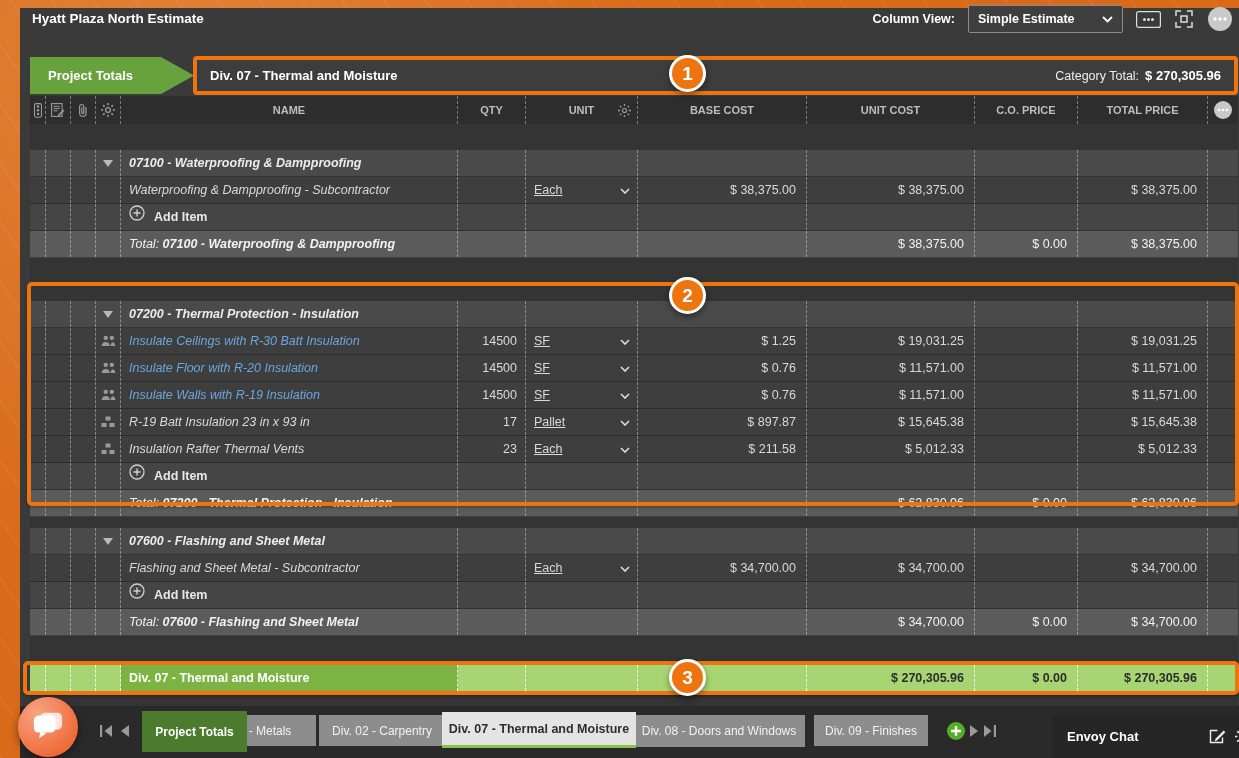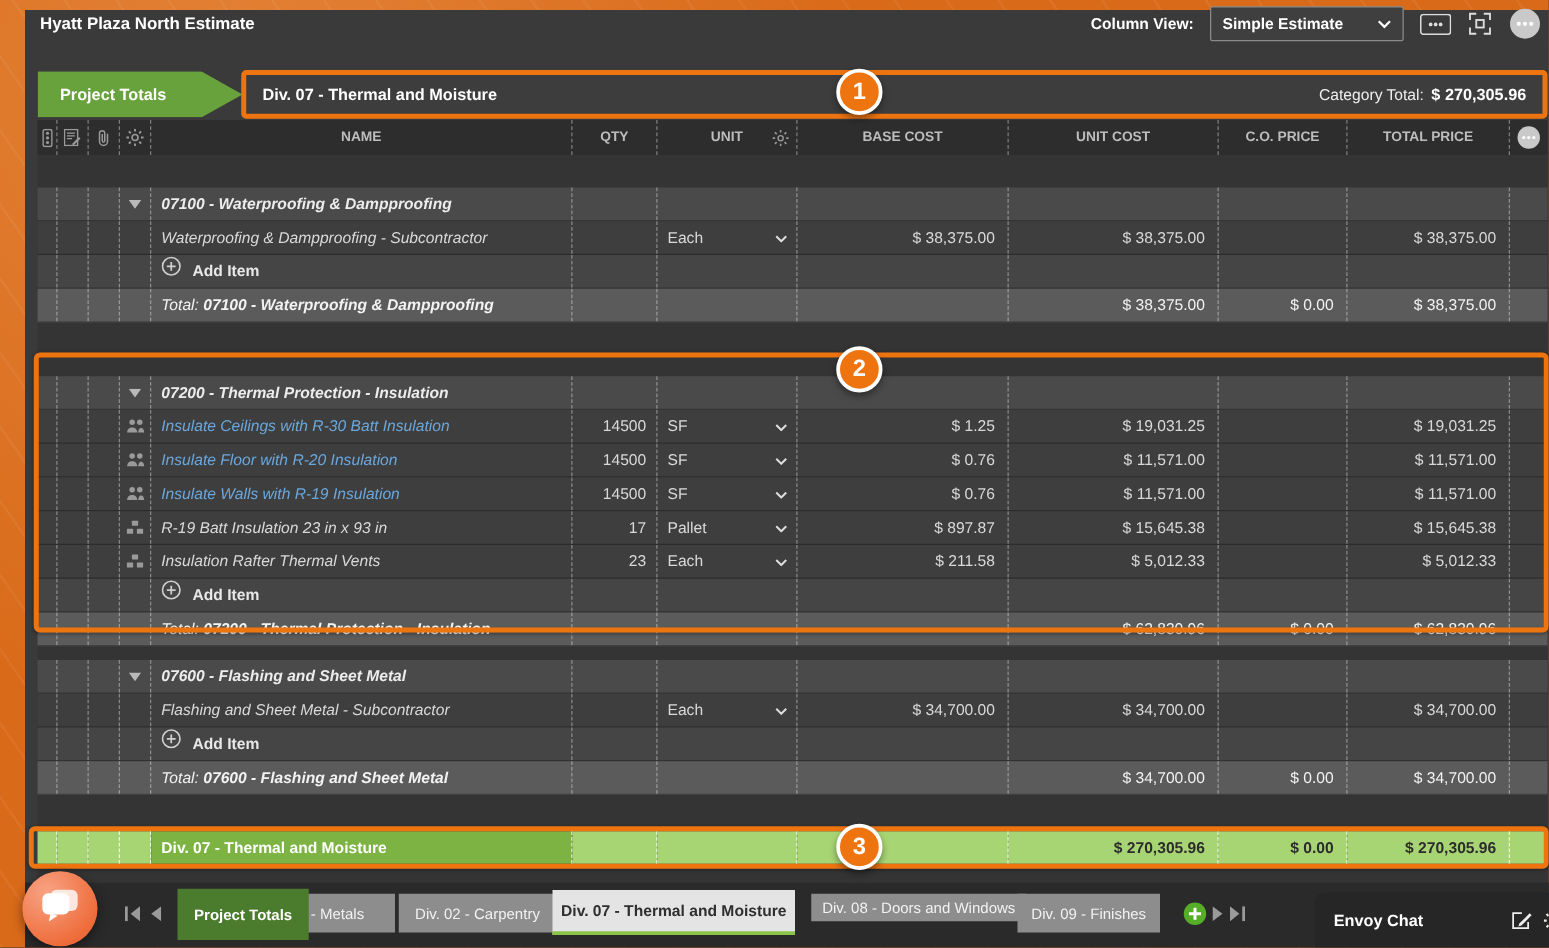--- a/index.html
+++ b/index.html
@@ -50,21 +50,21 @@
 
   .sec { left:20px; width:1208px; }
   .row { height:27px; line-height:26px; font-size:12.5px; color:#d9d9d9;
     border-bottom:1px solid rgba(0,0,0,.28); }
   .r-head  { background:#4a4a4a; color:#ececec; font-weight:bold; }
   .r-item  { background:#3e3e3e; }
   .r-add   { background:#454545; }
   .r-total { background:#5b5b5b; color:#f2f2f2; }
   .cell-name { padding-left:8px;font-style:italic; }
   .cell-qty { text-align:right; padding-right:8px; }
-  .cell-unit { display:flex; align-items:center; justify-content:space-between; padding:0 7px 0 8px; cursor:pointer; }
+  .cell-unit { display:flex; align-items:center; justify-content:space-between; padding:0 7px 0 8px; cursor:pointer;text-decoration:underline; }
   .m { text-align:right; padding-right:10px; }
   .icon-c { display:flex !important; align-items:center; justify-content:center; }
   .link { color:#6aa7dd; cursor:pointer; }
   .add-wrap { display:flex; align-items:center; gap:9px; padding-left:8px; font-weight:bold; color:#e8e8e8; cursor:pointer; }
   .tlabel b { font-weight:bold; }
 
   
   .grand { left:20px; top:665px; width:1208px; height:26px; line-height:26px; font-size:12.5px; z-index:2; }
   .grand > div { border-right:1px dashed rgba(255,255,255,.8); background:#a8d573; }
   .grand .gname { background:#7cb342; color:#fff; font-weight:bold; padding-left:8px; }
@@ -81,21 +81,21 @@
 
   
   .tabbar { left:10px; top:706px; width:1221px; height:52px; background:#2a2a2a; }
   .tab { position:absolute; color:#f2f2f2; font-size:12px; display:flex; align-items:center;
     justify-content:center; background:#8d8d8d; cursor:pointer; }
   .tab-pt { left:132px; top:711px; width:105px; height:41px; background:#4b7b2d; color:#fff; z-index:3; font-weight:bold; }
   .tab-metals { left:214px; top:715px; width:92px; height:31px; z-index:1; }
   .tab-d06 { left:309px; top:715px; width:126px; height:31px; z-index:1; }
   .tab-d07 { left:432px; top:712px; width:194px; height:36px; background:#e4e4e4; color:#2e2e2e;
     font-weight:bold; border-bottom:3px solid #8bc34a; z-index:2; font-size:12.5px; }
-  .tab-d08 { left:639px; top:715px; width:172px; height:22px; }
+  .tab-d08 { left:623px; top:715px; width:172px; height:32px; }
   .tab-d09 { left:804px; top:715px; width:114px; height:31px; }
   .navbtn { position:absolute; cursor:pointer; display:flex; align-items:center; }
 
   
   .chatpanel { left:1042px; top:714px; width:231px; height:44px; background:#262626;
     border-radius:8px 0 0 0; display:flex; align-items:center; padding:0 10px 0 15px; z-index:3; }
   .chatpanel .ctitle { flex:1; color:#fff; font-weight:bold; font-size:13px; }
   .cicon { display:flex; align-items:center; margin-left:9px; cursor:pointer; }
 
   

